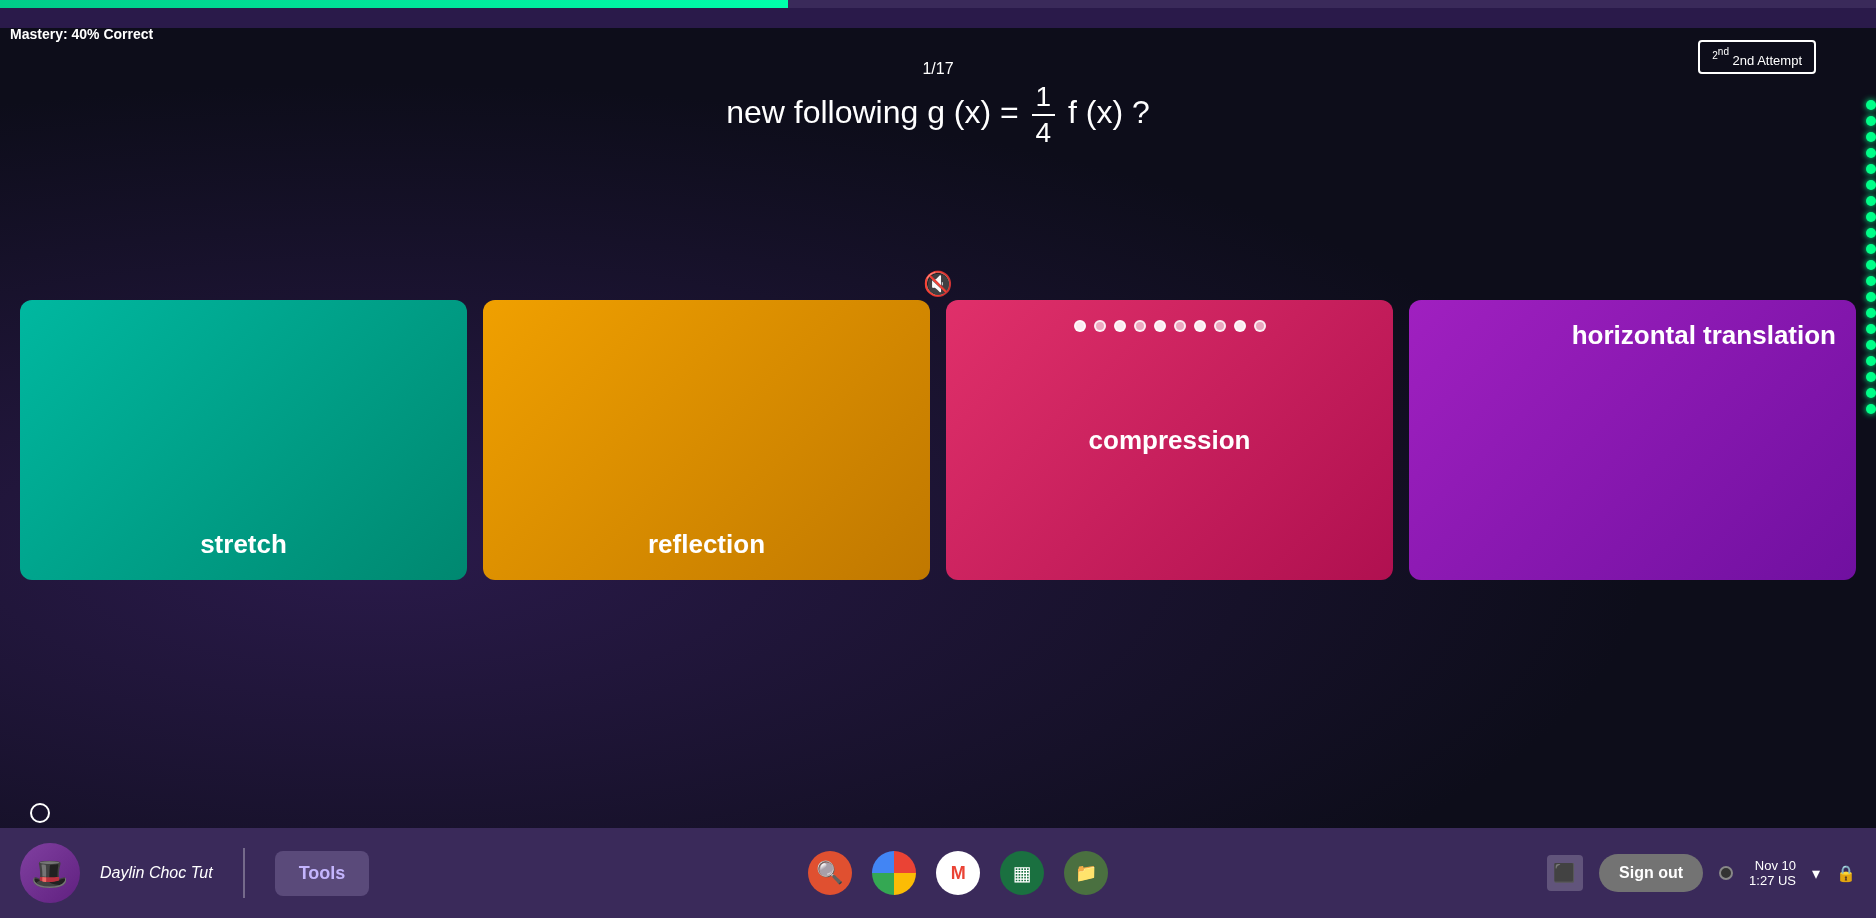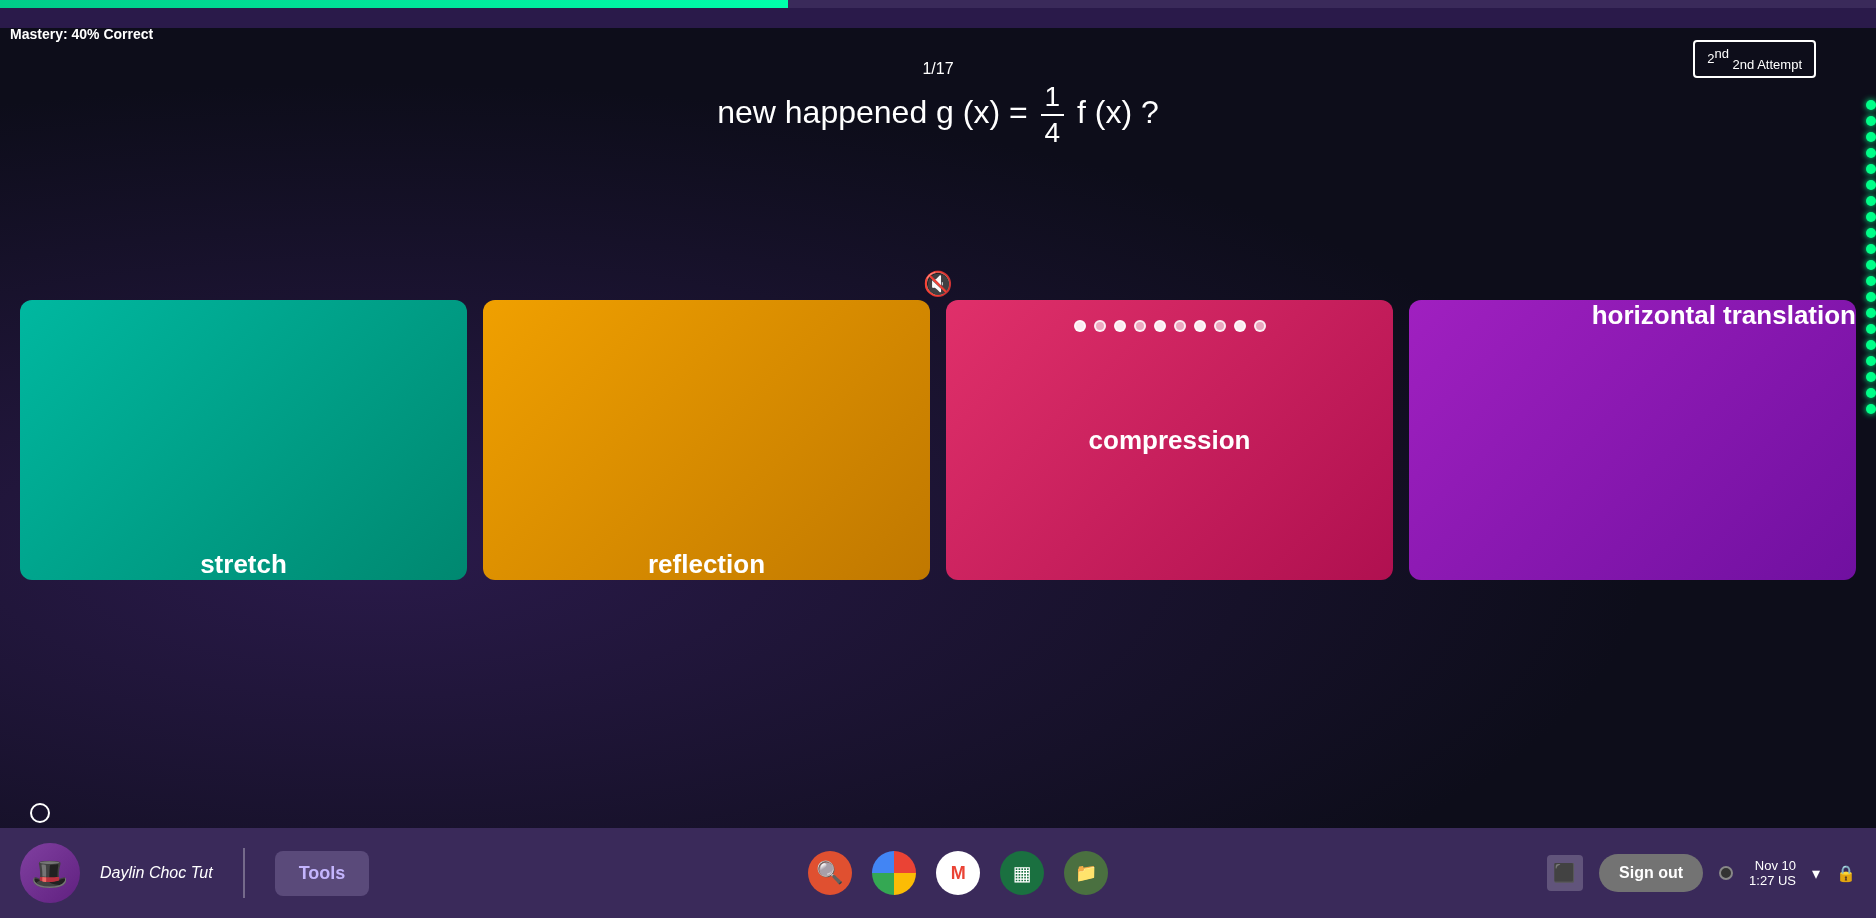--- a/index.html
+++ b/index.html
@@ -69,21 +69,21 @@
       background: transparent;
       border: 2px solid #ffffff;
       color: #ffffff;
       padding: 4px 12px;
       border-radius: 4px;
       font-size: 13px;
       z-index: 10;
     }
 
     .attempt-badge sup {
-      font-size: 13px;
+      font-size: 10px;
     }
 
     
     .question-counter {
       position: absolute;
       top: 60px;
       left: 50%;
       transform: translateX(-50%);
       color: #ffffff;
       font-size: 16px;
@@ -148,20 +148,21 @@
       gap: 16px;
       z-index: 10;
       height: 280px;
     }
 
     .answer-tile {
       flex: 1;
       border-radius: 12px;
       display: flex;
       align-items: flex-end;
+      padding: 20px;
       cursor: pointer;
       color: #ffffff;
       font-size: 26px;
       font-weight: bold;
       position: relative;
       transition: transform 0.1s;
     }
 
     .tile-vertical {
       background: linear-gradient(135deg, #00a0e0, #0070b0);
@@ -423,21 +424,21 @@
 
 <div class="attempt-badge">
   <sup>2<sup>nd</sup></sup> <span>2nd Attempt</span>
 </div>
 
 <div class="question-counter">1/17</div>
 
 <div class="question-area">
   <div class="question-text">
     <div>
-      <span>new happened g (x) =</span>
+      <span>new following g (x) =</span>
       <span class="fraction">
         <span class="numerator">1</span>
         <span class="denominator">4</span>
       </span>
       <span>f (x) ?</span>
     </div>
   </div>
 </div>
 
 <div class="mute-icon">🔇</div>

